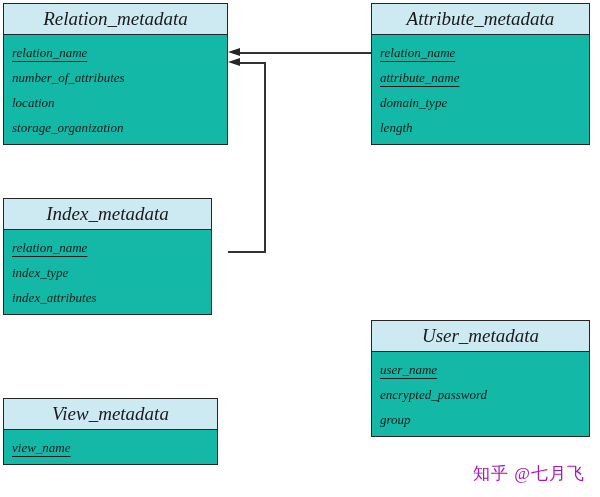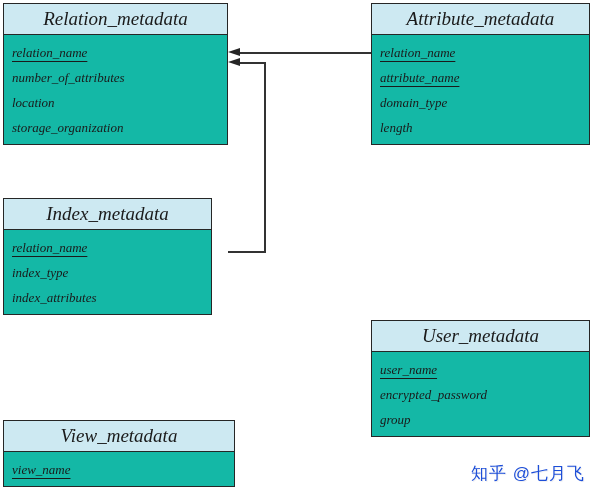--- a/index.html
+++ b/index.html
@@ -56,24 +56,24 @@
     width: 0;
     height: 0;
     border-top: 4.5px solid transparent;
     border-bottom: 4.5px solid transparent;
     border-right: 12px solid #262626;
   }
   .watermark {
     position: absolute;
     right: 15px;
     bottom: 12px;
-    font-family: Liberation Sans, sans-serif;
+    font-family: Liberation Serif, serif;
     font-style: normal;
     font-size: 17px;
-    color: #1d4ed8;
+    color: #a21caf;
     text-shadow: 1px 1px 0 #f2f2f2;
     letter-spacing: 1px;
     white-space: nowrap;
   }
 </style>
 </head>
 <body>
 
 <div class="canvas">
 
@@ -108,21 +108,21 @@
 
   <div class="table-box" style="left:371px; top:308px; width:219px;margin-top:12px;">
     <div class="table-header">User_metadata</div>
     <div class="table-body">
       <div class="field key">user_name</div>
       <div class="field">encrypted_password</div>
       <div class="field">group</div>
     </div>
   </div>
 
-  <div class="table-box" style="left:3px; top:398px; width:232px;margin-top:22px;">
+  <div class="table-box" style="left:3px; top:398px; width:215px;">
     <div class="table-header">View_metadata</div>
     <div class="table-body">
       <div class="field key">view_name</div>
     </div>
   </div>
 
   <div class="line" style="left:239px; top:52px; width:132px; height:2px;"></div>
   <div class="arrow-left" style="left:228px; top:48px;"></div>
 
   <div class="line" style="left:239px; top:62px; width:27px; height:2px;"></div>

